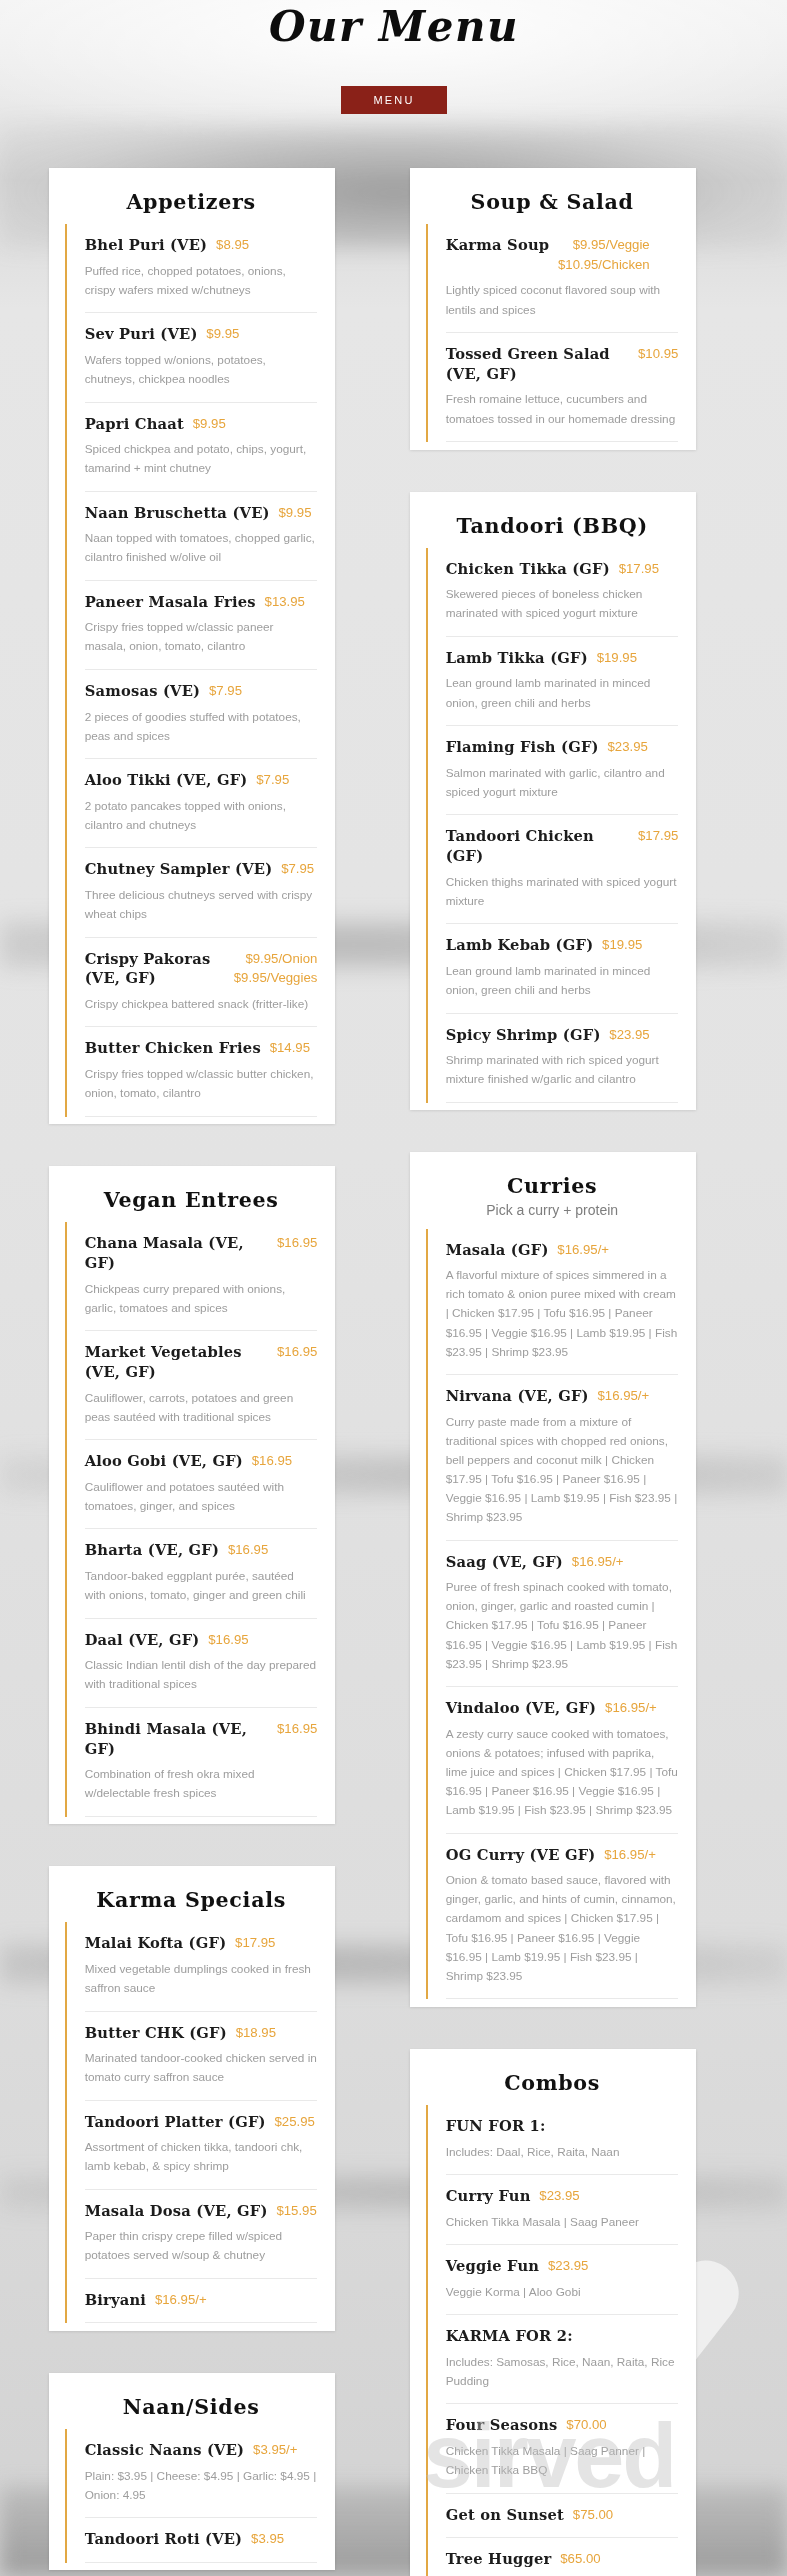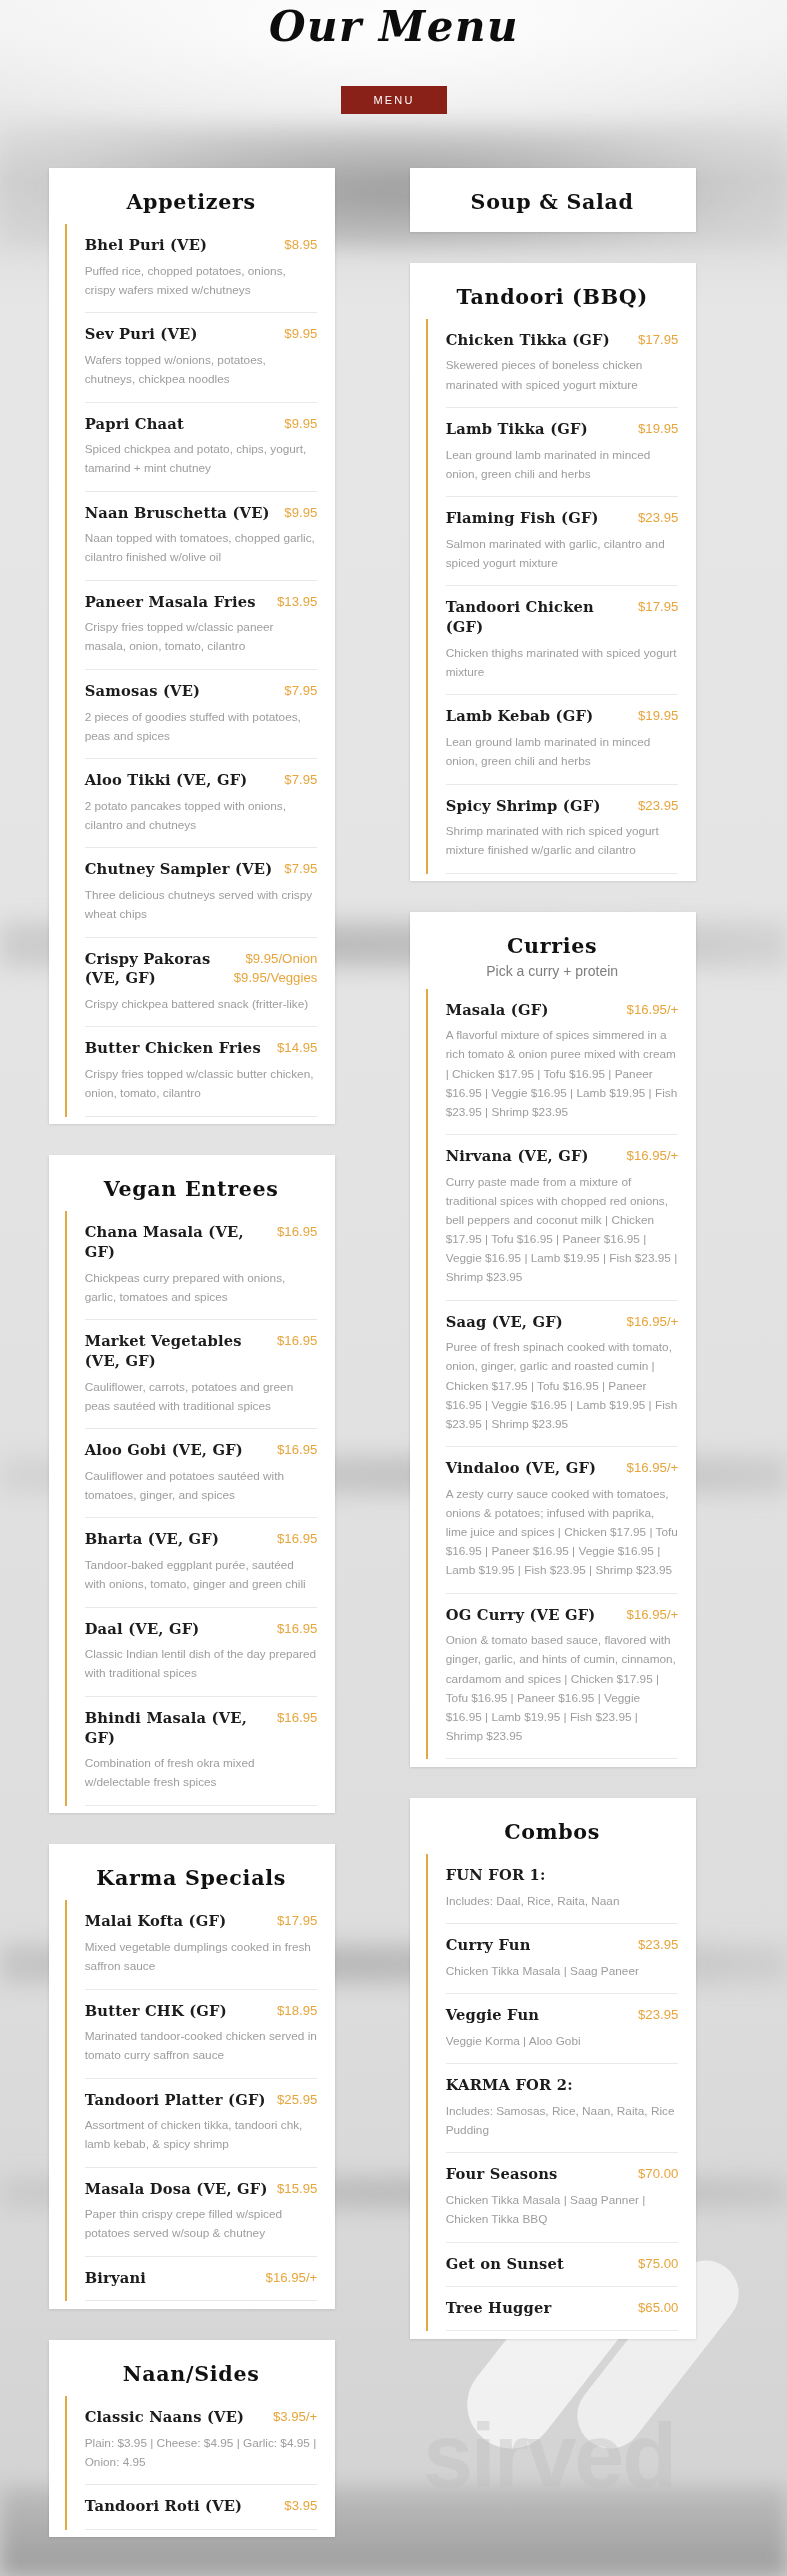--- a/index.html
+++ b/index.html
@@ -34,32 +34,32 @@
     color:#ffffff; font-family:"Liberation Sans", sans-serif; font-size:11px;
     letter-spacing:2.2px; display:flex; align-items:center; justify-content:center;
   }
 
   .col { position:absolute; width:286px; z-index:2; }
   .col-left  { left:49px;  top:168px; }
   .col-right { left:410px; top:168px; }
 
   .card {
     background:#ffffff; box-shadow:0 0.7px 2.9px rgba(0,0,0,.14);
-    padding:22px 17.7px 7.4px 16px; margin-bottom:31px;
+    padding:22px 17.7px 7.4px 16px; margin-bottom:42px;
   }
   .card-title {
     text-align:center; font-family:"DejaVu Serif", serif; font-weight:700;
     font-size:20.6px; color:#111; letter-spacing:0.7px; margin-bottom:4.4px;
   }
   .card-subtitle {
     text-align:center; font-size:14px; color:#7d7d7d; margin:1.5px 0 5.9px;
   }
   .items { border-left:2.2px solid #e2a844; padding-left:17.7px; margin-top:10.3px; }
   .item  { padding:11px 0 12.5px; border-bottom:0.7px solid #e9e9e9; }
-  .item-head { display:flex; justify-content:space-between; align-items:flex-start; gap:8.8px; }
+  .item-head { display:flex; align-items:flex-start; gap:8.8px; }
   .item-name {
     font-family:"DejaVu Serif", serif; font-weight:700; font-size:14.7px;
     color:#1c1c1c; letter-spacing:0.2px; line-height:1.35;
   }
   .item-prices { display:flex; flex-direction:column; align-items:flex-end; flex-shrink:0; }
   .price { color:#e7a53c; font-size:13.2px; line-height:1.5; white-space:nowrap; }
   .item-desc { margin-top:6.6px; color:#9d9d9d; font-size:11.8px; line-height:1.62; }
 
   
   .fork-mark { position:absolute; left:471px; top:2251px; width:316px; height:191px; z-index:1; opacity:.8; }
@@ -328,20 +328,39 @@
 
   </div>
         </div>
   </section>
     </div>
   <div class="col col-right">
       <section class="card">
     <h2 class="card-title">Soup &amp; Salad</h2>
 
     <div class="items">
+          <div class="item">
+    <div class="item-head">
+      <div class="item-name">Karma Soup</div>
+      <div class="item-prices">
+                <div class="price">$9.95/Veggie</div>
+                <div class="price">$10.95/Chicken</div>
+              </div>
+    </div>
+    <div class="item-desc">Lightly spiced coconut flavored soup with lentils and spices</div>
+  </div>
+          <div class="item">
+    <div class="item-head">
+      <div class="item-name">Tossed Green Salad (VE, GF)</div>
+      <div class="item-prices">
+                <div class="price">$10.95</div>
+              </div>
+    </div>
+    <div class="item-desc">Fresh romaine lettuce, cucumbers and tomatoes tossed in our homemade dressing</div>
+  </div>
         </div>
   </section>
       <section class="card">
     <h2 class="card-title">Tandoori (BBQ)</h2>
 
     <div class="items">
           <div class="item">
     <div class="item-head">
       <div class="item-name">Chicken Tikka (GF)</div>
       <div class="item-prices">

